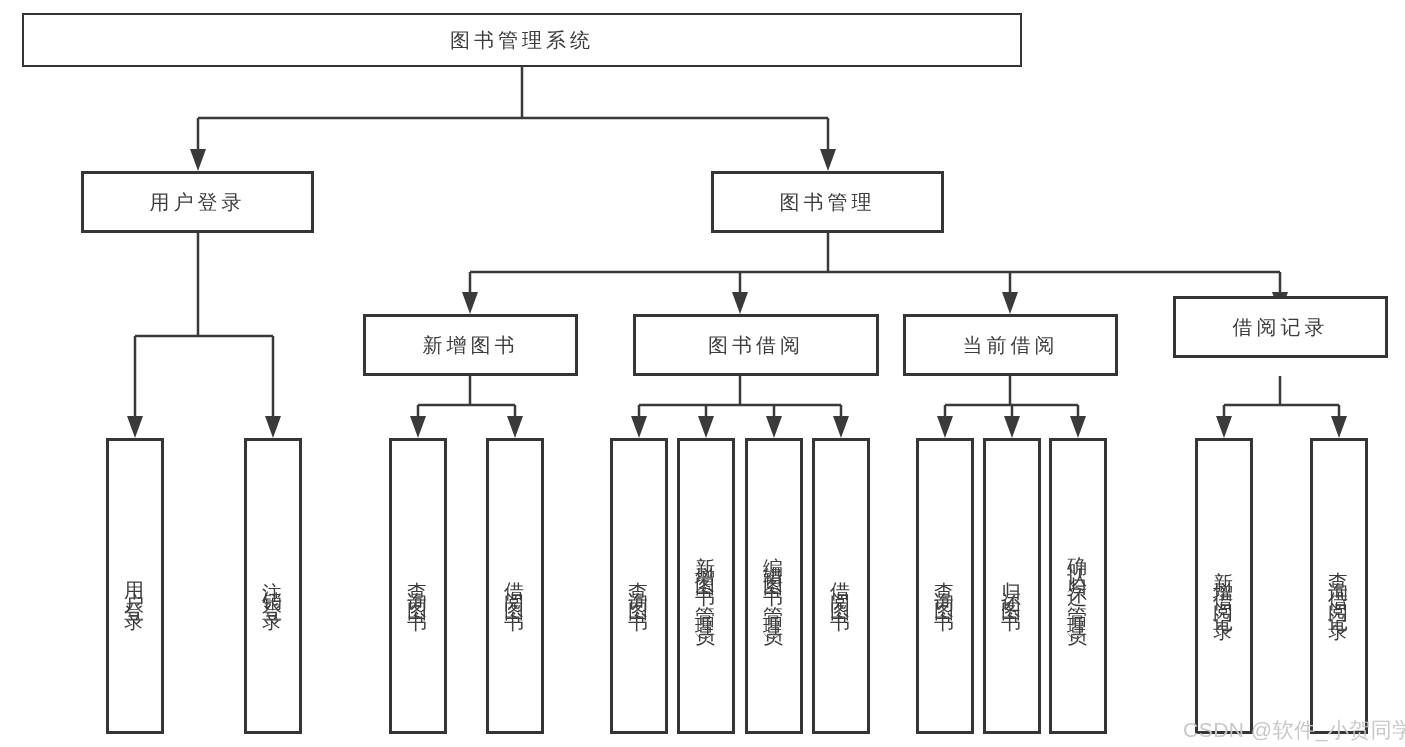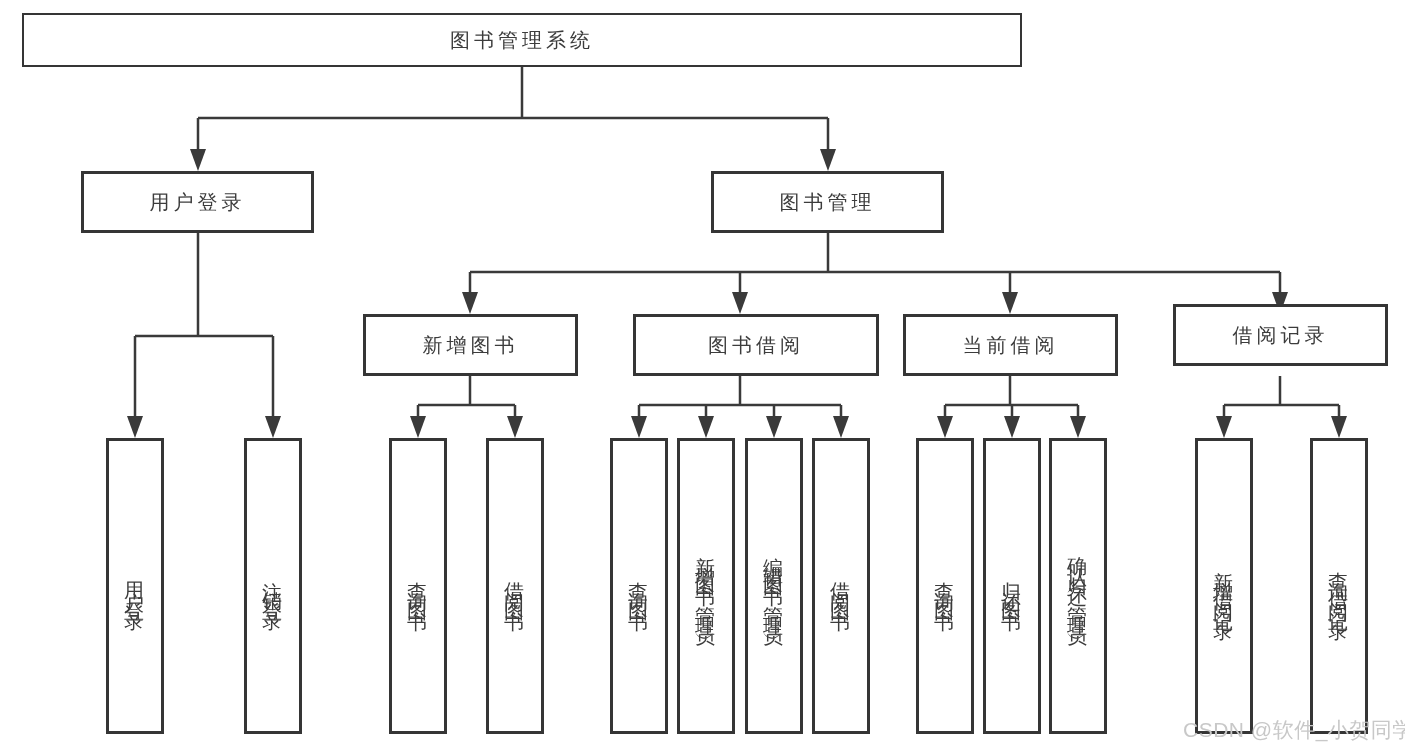--- a/index.html
+++ b/index.html
@@ -67,21 +67,21 @@
   </svg>
 
   <div class="box root" style="left:22px;top:13px;width:1000px;height:54px">图书管理系统</div>
 
   <div class="box" style="left:81px;top:171px;width:233px;height:62px">用户登录</div>
   <div class="box" style="left:711px;top:171px;width:233px;height:62px">图书管理</div>
 
   <div class="box" style="left:363px;top:314px;width:215px;height:62px">新增图书</div>
   <div class="box" style="left:633px;top:314px;width:246px;height:62px">图书借阅</div>
   <div class="box" style="left:903px;top:314px;width:215px;height:62px">当前借阅</div>
-  <div class="box" style="left:1173px;top:304px;width:215px;height:62px">借阅记录</div>
+  <div class="box" style="left:1173px;top:296px;width:215px;height:62px">借阅记录</div>
 
   <div class="box vbox" style="left:106px;top:438px;width:58px;height:296px">用户登录</div>
   <div class="box vbox" style="left:244px;top:438px;width:58px;height:296px">注销登录</div>
 
   <div class="box vbox" style="left:389px;top:438px;width:58px;height:296px">查询图书</div>
   <div class="box vbox" style="left:486px;top:438px;width:58px;height:296px">借阅图书</div>
 
   <div class="box vbox" style="left:610px;top:438px;width:58px;height:296px">查询图书</div>
   <div class="box vbox" style="left:677px;top:438px;width:58px;height:296px">新增图书（管理员）</div>
   <div class="box vbox" style="left:745px;top:438px;width:58px;height:296px">编辑图书（管理员）</div>

